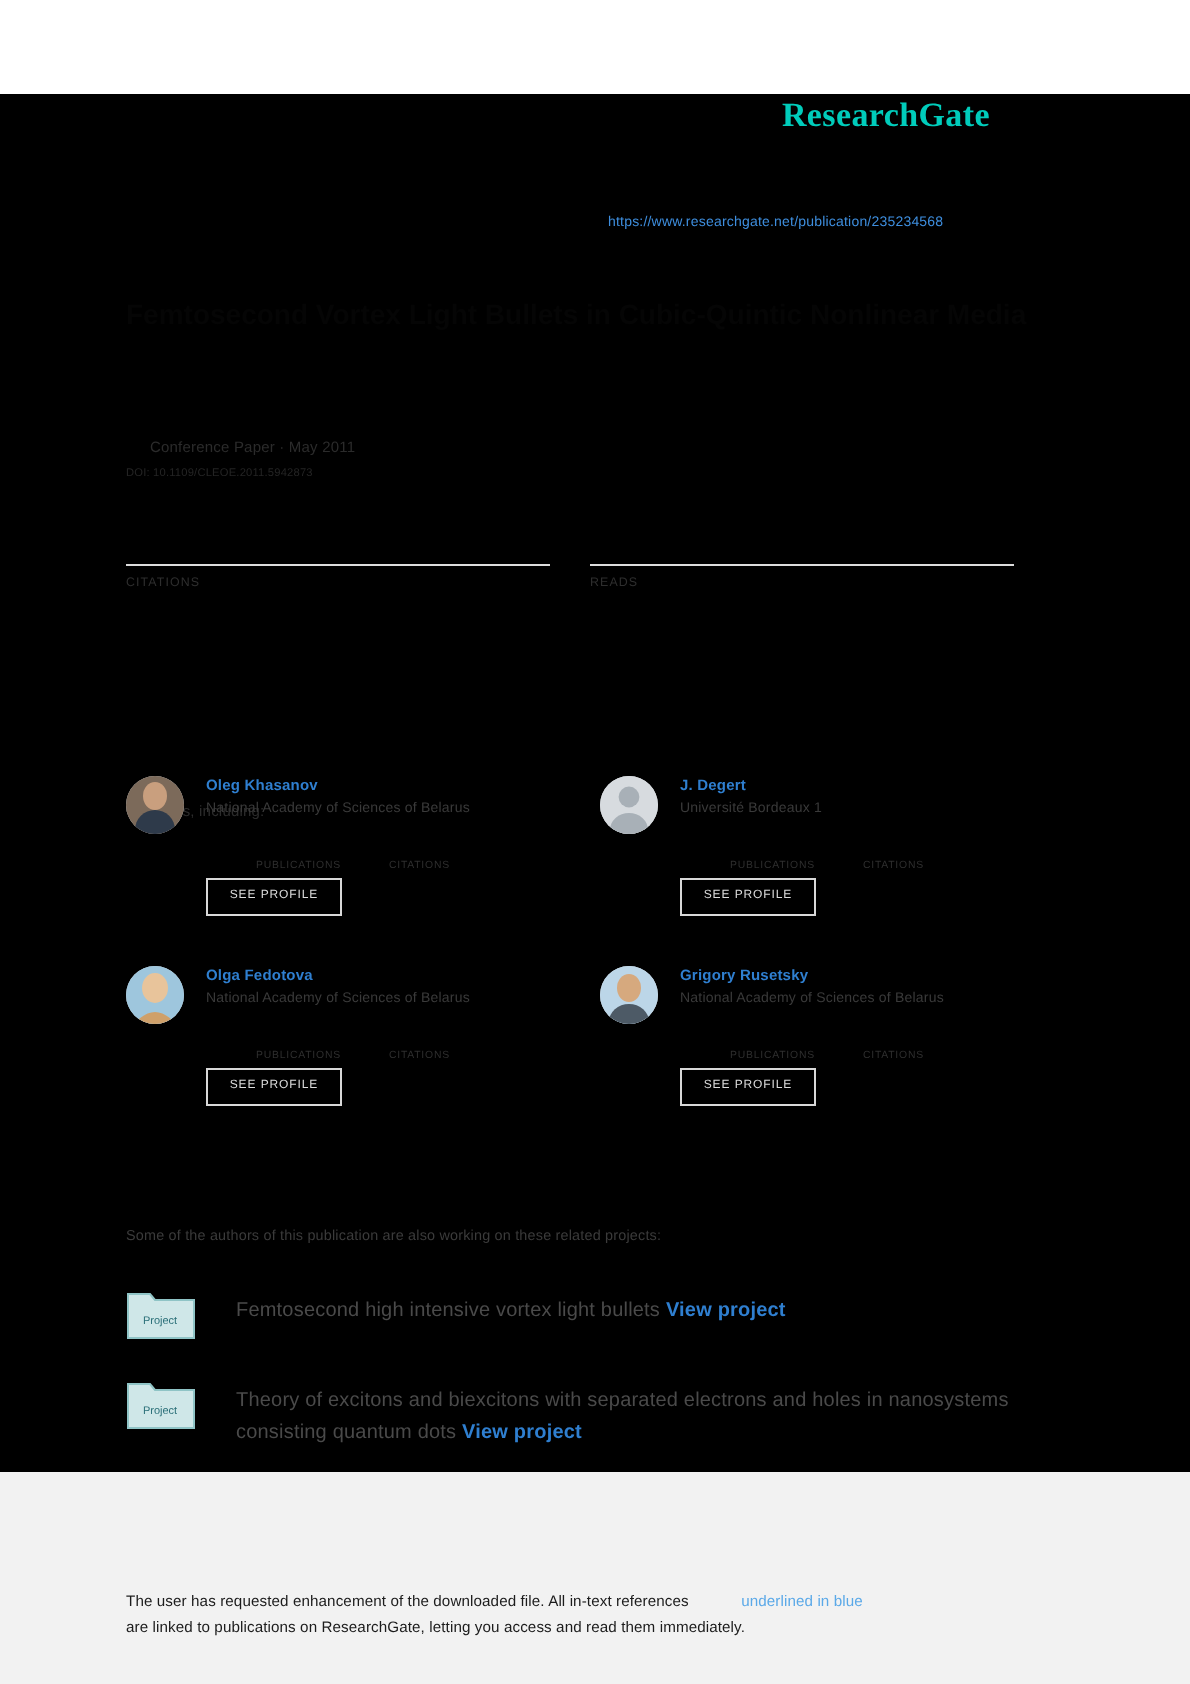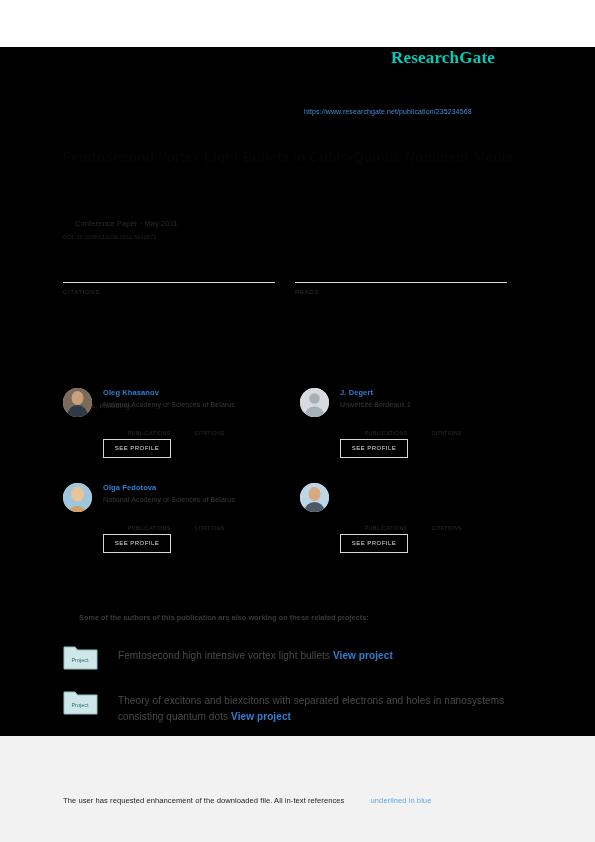--- a/index.html
+++ b/index.html
@@ -92,21 +92,21 @@
   .see-profile{
     position:absolute;left:40px;top:51px;
     width:66px;height:17px;line-height:17px;text-align:center;
     border:1px solid #d8d8d8;background:#000000;
     font-size:6px;letter-spacing:.45px;color:#dcdcdc;
   }
 
   
   .projects-intro{
     position:absolute;left:63px;top:613px;
-    font-size:7.2px;font-weight:700;color:#3b3b3b;letter-spacing:.1px;margin-left:16px;
+    font-size:7.2px;font-weight:400;color:#3b3b3b;letter-spacing:.1px;
   }
   .project{position:absolute;left:63px;width:455px;}
   .project .folder{
     position:absolute;left:0;top:0;width:35px;height:28px;
   }
   .project .folder svg{display:block;}
   .project .ptext{
     position:absolute;left:55px;top:5px;width:400px;
     font-size:10px;line-height:1.55;color:#4a4a4a;letter-spacing:.1px;
   }
@@ -227,20 +227,24 @@
   </div>
 
   <div class="author" style="left:300px;top:483px;">
     <div class="avatar">
       <svg viewBox="0 0 29 29">
         <rect width="29" height="29" fill="#bcd6e8"></rect>
         <ellipse cx="14.5" cy="11" rx="6" ry="7" fill="#d6a97e"></ellipse>
         <ellipse cx="14.5" cy="28" rx="10" ry="9" fill="#4d5a66"></ellipse>
       </svg>
     </div>
+    <div class="info">
+      <div class="name">Grigory Rusetsky</div>
+      <div class="affil">National Academy of Sciences of Belarus</div>
+    </div>
     <div class="stats">
       <div class="stat">
         <div class="stat-value">40</div>
         <div class="stat-label">PUBLICATIONS</div>
       </div>
       <div class="stat">
         <div class="stat-value">126</div>
         <div class="stat-label">CITATIONS</div>
       </div>
     </div>
@@ -267,14 +271,15 @@
       </svg>
     </div>
     <div class="ptext"><span>Theory of excitons and biexcitons with separated electrons and holes in nanosystems consisting quantum dots</span> <span class="viewlink">View project</span></div>
   </div>
 
   <div class="footer-panel"></div>
 
 
   <div class="foot-line" style="top:796px;"><span>The user has requested enhancement of the downloaded file. All in-text references </span><span class="blue-underline">underlined in blue</span></div>
 
+  <div class="foot-line" style="top:809px;">are linked to publications on ResearchGate, letting you access and read them immediately.</div>
 
 </div>
 
 </body></html>

